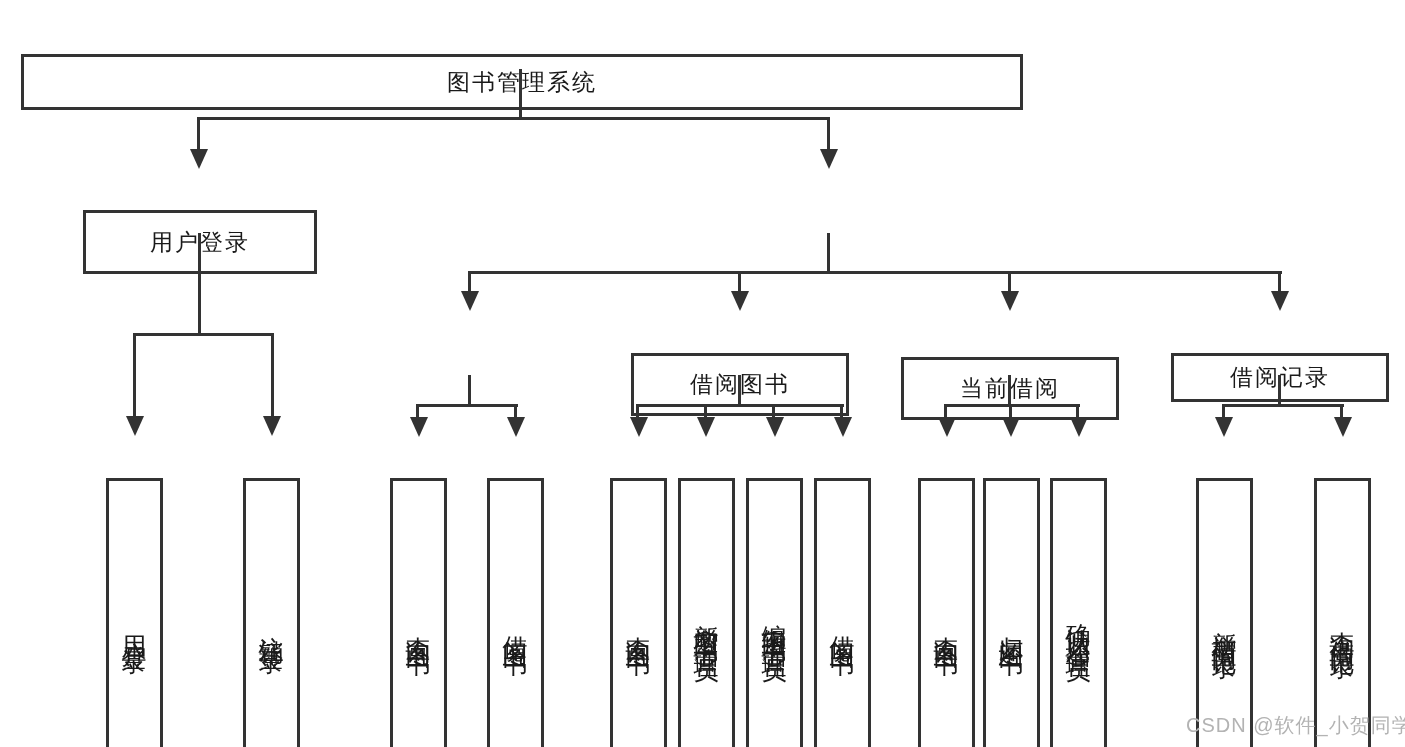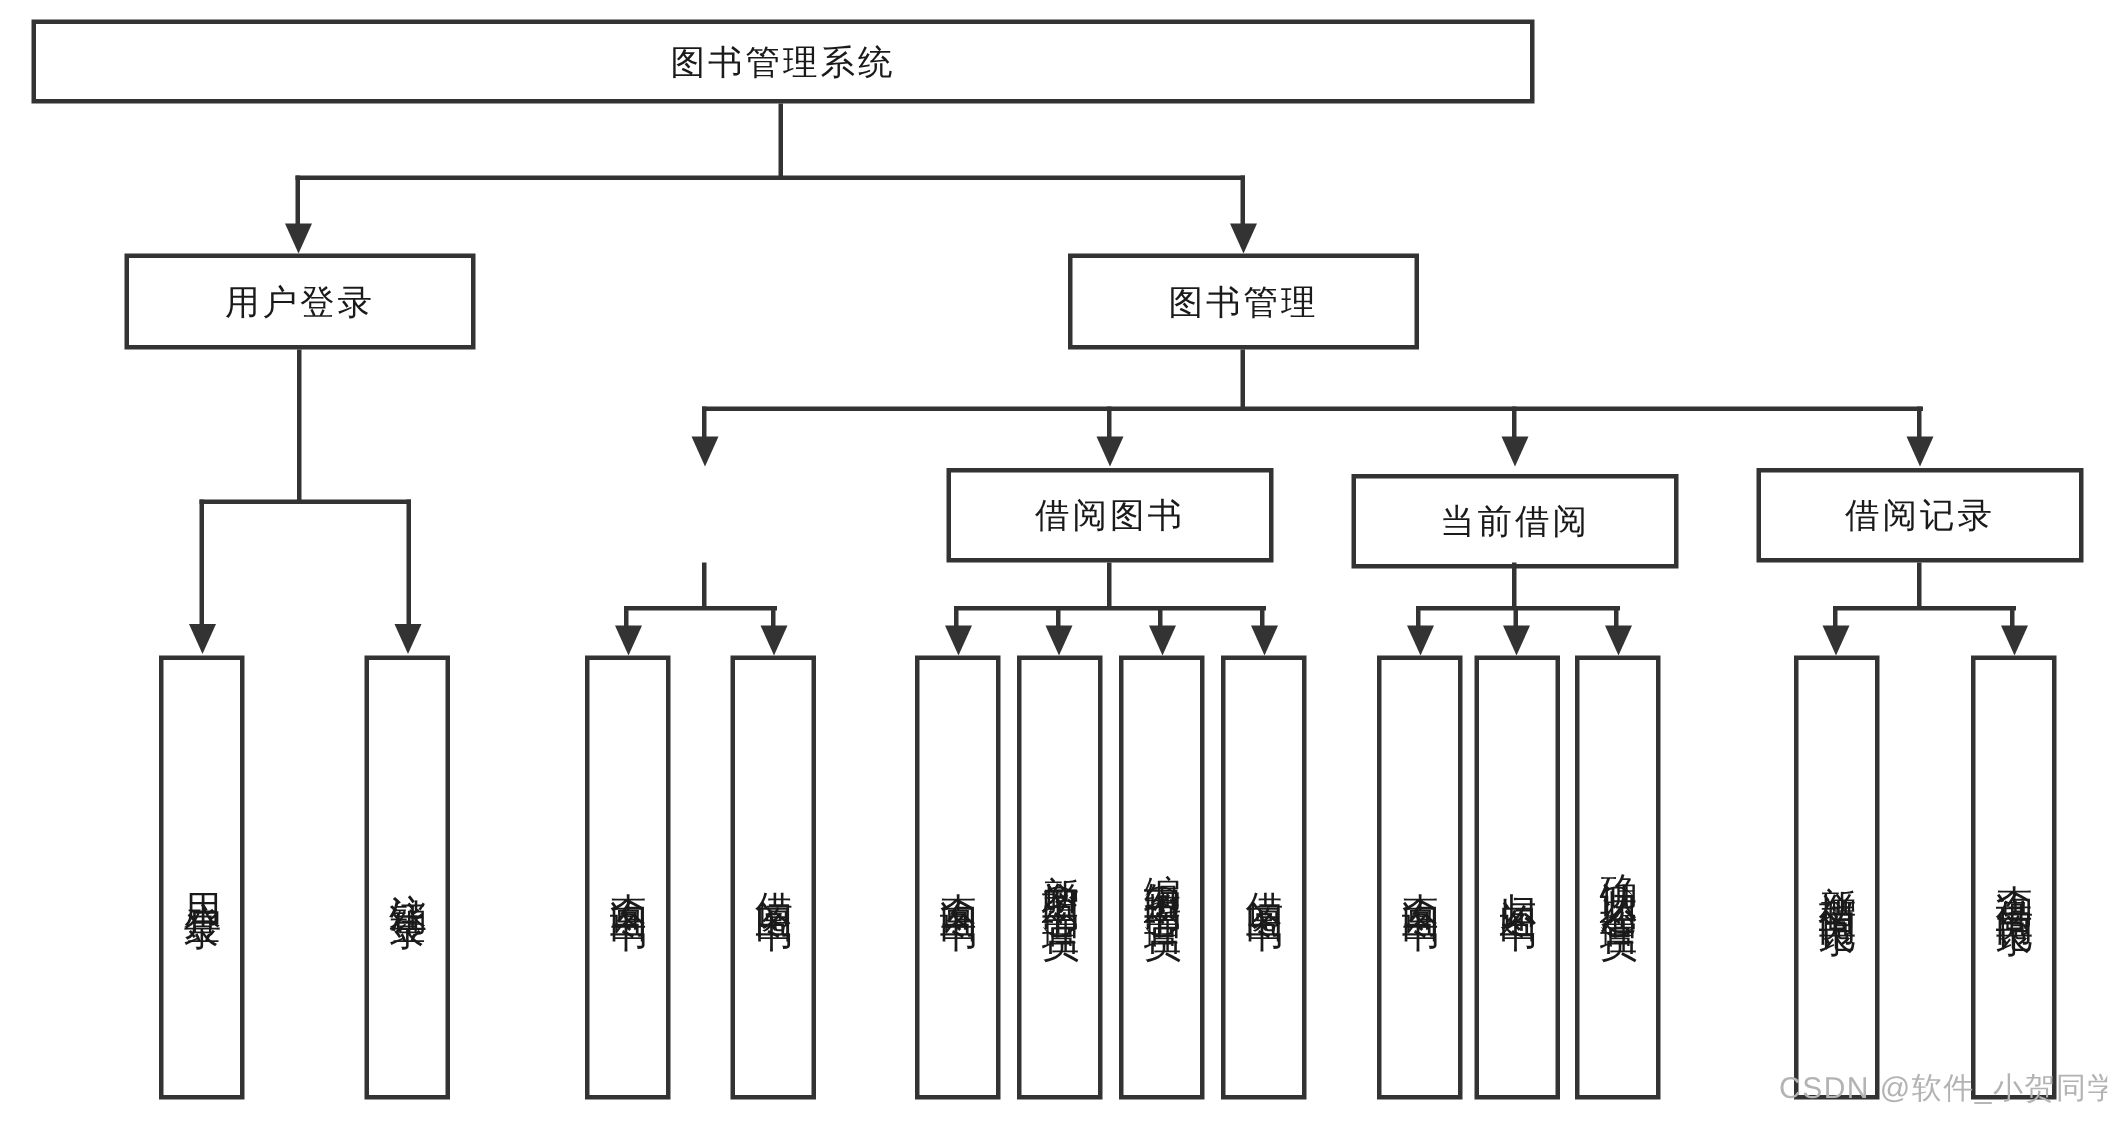--- a/index.html
+++ b/index.html
@@ -1,21 +1,21 @@
 <!DOCTYPE html>
 <html><head>
 <meta charset="utf-8">
 <title></title>
 <style>
   * { margin:0; padding:0; box-sizing:border-box; }
   html,body { background:#ffffff; }
   body { font-family:"Liberation Sans", sans-serif; }
   .canvas { position:relative; width:1405px; height:747px; background:#ffffff; overflow:hidden; }
   .box { position:absolute; border:3px solid #333333; background:#ffffff;
-         display:flex; align-items:center; justify-content:center; color:#1a1a1a; }
+         display:flex; align-items:center; justify-content:center; color:#1a1a1a;margin-top:41px; }
   .box .label { font-size:23px; letter-spacing:2px; white-space:nowrap; }
   .box.tall .vlabel { writing-mode:vertical-rl; text-orientation:mixed;
                       font-size:25px; letter-spacing:5px; line-height:1.2; }
   .hline { position:absolute; height:3px; background:#333333; }
   .vline { position:absolute; width:3px; background:#333333; }
   .arrow { position:absolute; width:0; height:0;
            border-left:9px solid transparent; border-right:9px solid transparent;
            border-top:20px solid #333333; }
   .watermark { position:absolute; left:1186px; top:712px; font-size:20px;
                color:#b3b3b3; z-index:5; white-space:nowrap; letter-spacing:1px; }
@@ -32,23 +32,20 @@
   <div class="vline" style="left:519px;top:69px;height:50px"></div>
   <div class="hline" style="left:197px;top:117px;width:633px"></div>
   <div class="vline" style="left:197px;top:117px;height:34px"></div>
   <div class="arrow" style="left:190px;top:149px"></div>
   <div class="vline" style="left:827px;top:117px;height:34px"></div>
   <div class="arrow" style="left:820px;top:149px"></div>
 
   <div class="box" style="left:83px;top:169px;width:234px;height:64px">
     <span class="label">用户登录</span>
   </div>
-  <div class="box" style="left:712px;top:169px;width:234px;height:64px">
-    <span class="label">图书管理</span>
-  </div>
 
   <div class="vline" style="left:198px;top:233px;height:103px"></div>
   <div class="hline" style="left:133px;top:333px;width:141px"></div>
   <div class="vline" style="left:133px;top:333px;height:84px"></div>
   <div class="arrow" style="left:126px;top:416px"></div>
   <div class="vline" style="left:271px;top:333px;height:84px"></div>
   <div class="arrow" style="left:263px;top:416px"></div>
 
   <div class="vline" style="left:827px;top:233px;height:41px"></div>
   <div class="hline" style="left:468px;top:271px;width:814px"></div>
@@ -60,21 +57,21 @@
   <div class="arrow" style="left:1001px;top:291px"></div>
   <div class="vline" style="left:1278px;top:271px;height:23px"></div>
   <div class="arrow" style="left:1271px;top:291px"></div>
 
   <div class="box" style="left:631px;top:312px;width:218px;height:63px">
     <span class="label">借阅图书</span>
   </div>
   <div class="box" style="left:901px;top:316px;width:218px;height:63px">
     <span class="label">当前借阅</span>
   </div>
-  <div class="box" style="left:1171px;top:312px;width:218px;height:63px">
+  <div class="box" style="left:1171px;top:312px;width:218px;height:49px">
     <span class="label">借阅记录</span>
   </div>
 
   <div class="vline" style="left:468px;top:375px;height:31px"></div>
   <div class="hline" style="left:416px;top:404px;width:102px"></div>
   <div class="vline" style="left:416px;top:404px;height:16px"></div>
   <div class="arrow" style="left:410px;top:417px"></div>
   <div class="vline" style="left:514px;top:404px;height:16px"></div>
   <div class="arrow" style="left:507px;top:417px"></div>
 

